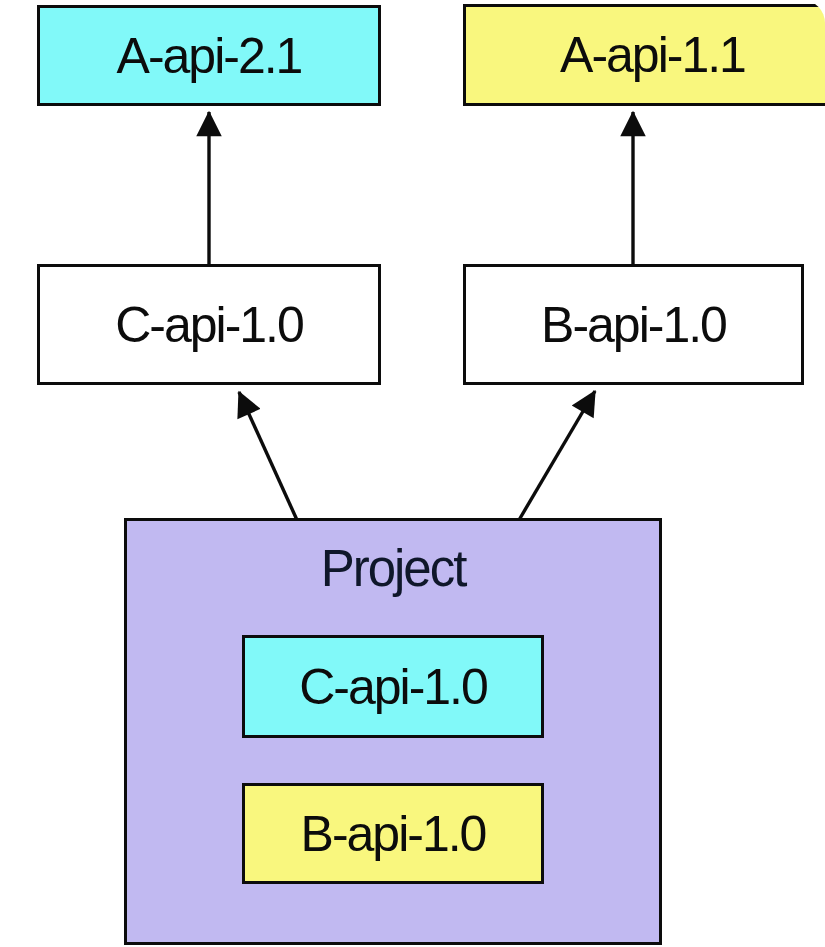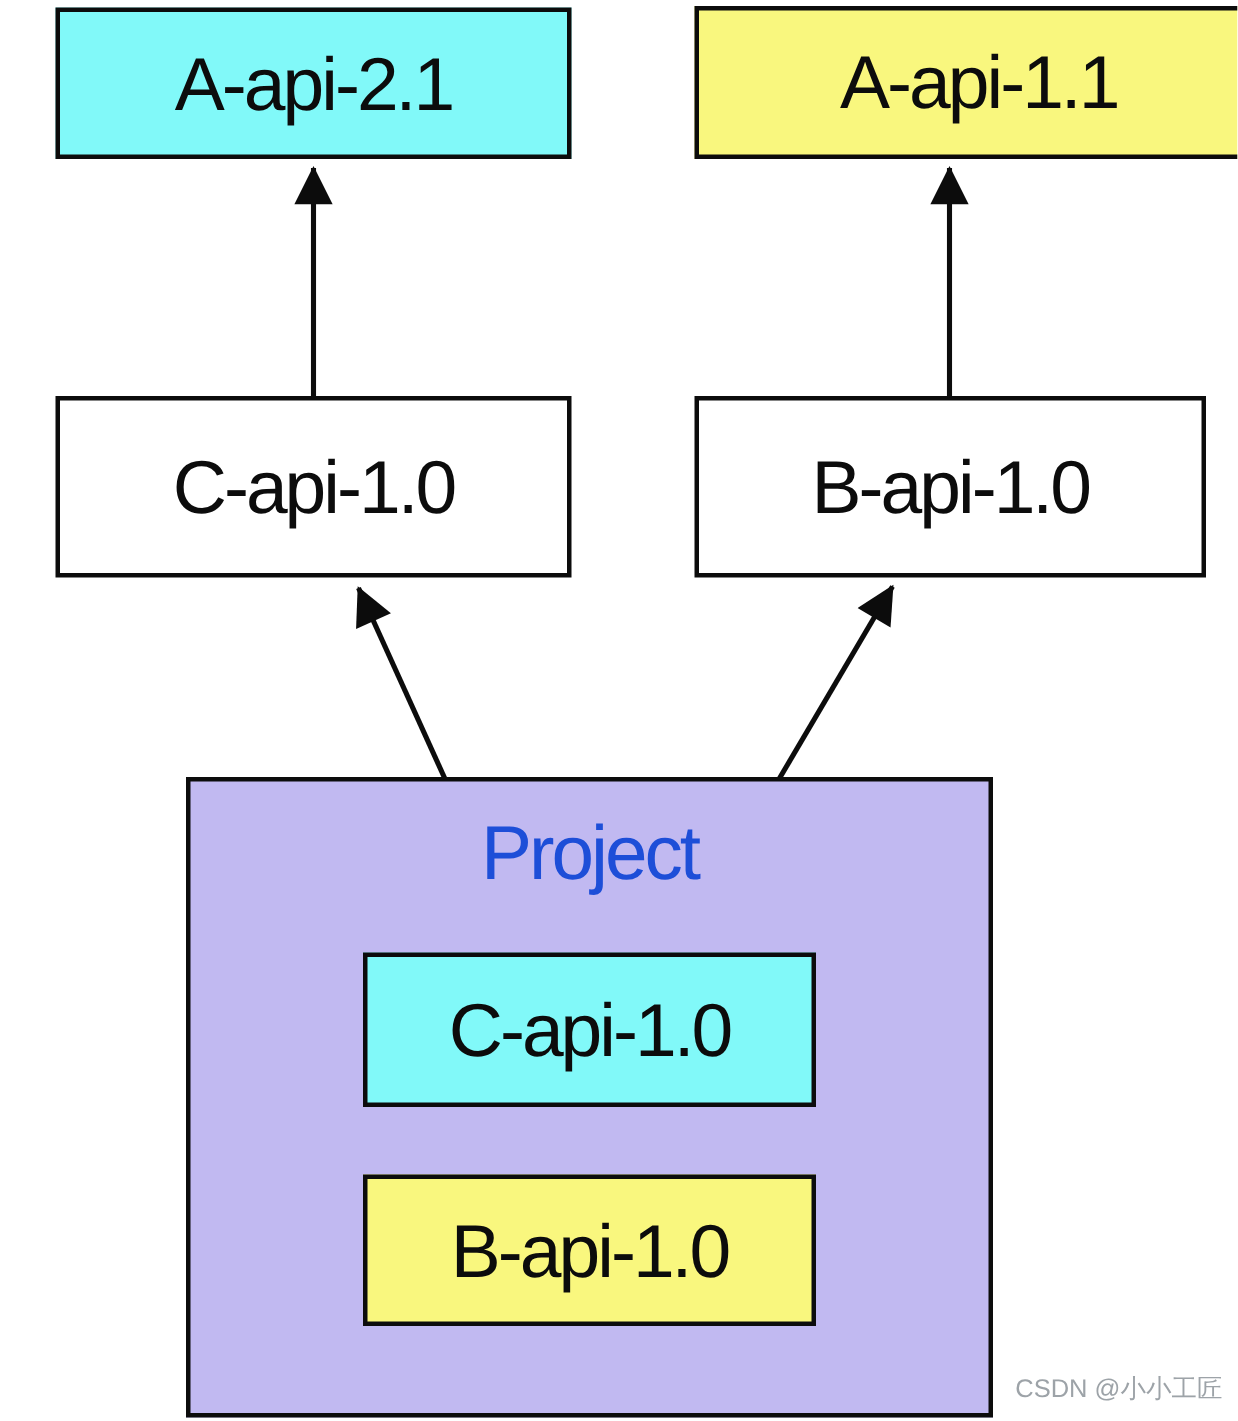--- a/index.html
+++ b/index.html
@@ -7,20 +7,21 @@
     padding: 0;
     background: #ffffff;
   }
   .canvas {
     position: relative;
     width: 825px;
     height: 947px;
     background: #ffffff;
     font-family: "Liberation Sans", "DejaVu Sans", sans-serif;
     overflow: hidden;
+    border-radius: 23px;
   }
   .arrow-layer {
     position: absolute;
     left: 0;
     top: 0;
     width: 825px;
     height: 947px;
     pointer-events: none;
   }
   .node {
@@ -42,21 +43,21 @@
   .node-b10 { left: 463px; top: 264px; width: 341px; height: 121px; }
   .node-project {
     left: 124px; top: 518px; width: 538px; height: 427px;
     align-items: flex-start;
     justify-content: center;
   }
   .project-title {
     margin-top: 18px;
     font-size: 51px;
     letter-spacing: -2px;
-    color: #1d4ed8;
+    color: #0f172a;
   }
   .node-inner-c { left: 242px; top: 635px; width: 302px; height: 103px; }
   .node-inner-b { left: 242px; top: 783px; width: 302px; height: 101px; }
   .watermark {
     position: absolute;
     right: 10px;
     top: 914px;
     font-size: 17px;
     letter-spacing: 0;
     color: #9da3a8;
@@ -101,15 +102,14 @@
   </div>
 
   <div class="node node-inner-c" style="background-color: rgb(129, 249, 249);">
     <span>C-api-1.0</span>
   </div>
 
   <div class="node node-inner-b" style="background-color: rgb(249, 247, 126);">
     <span>B-api-1.0</span>
   </div>
 
-  <div class="watermark" style="color: rgb(157, 163, 168);">CSDN @小小工匠</div>
 
 </div>
 
 </body></html>

